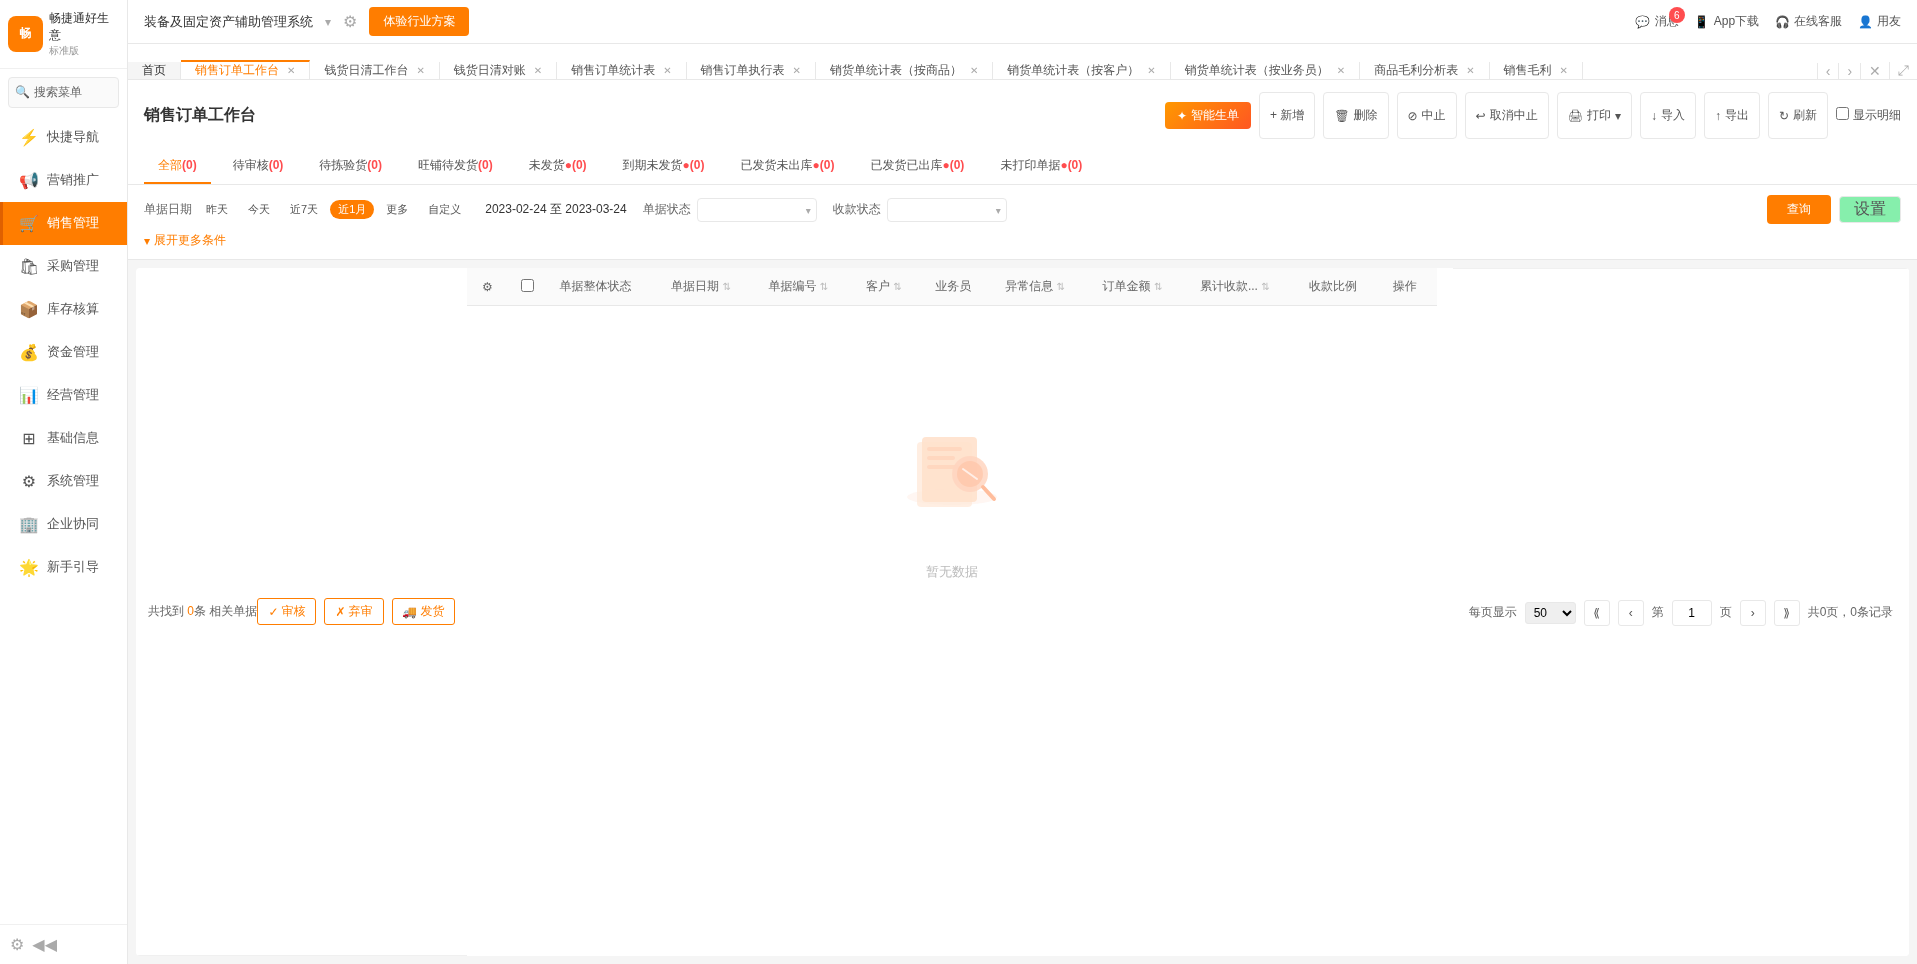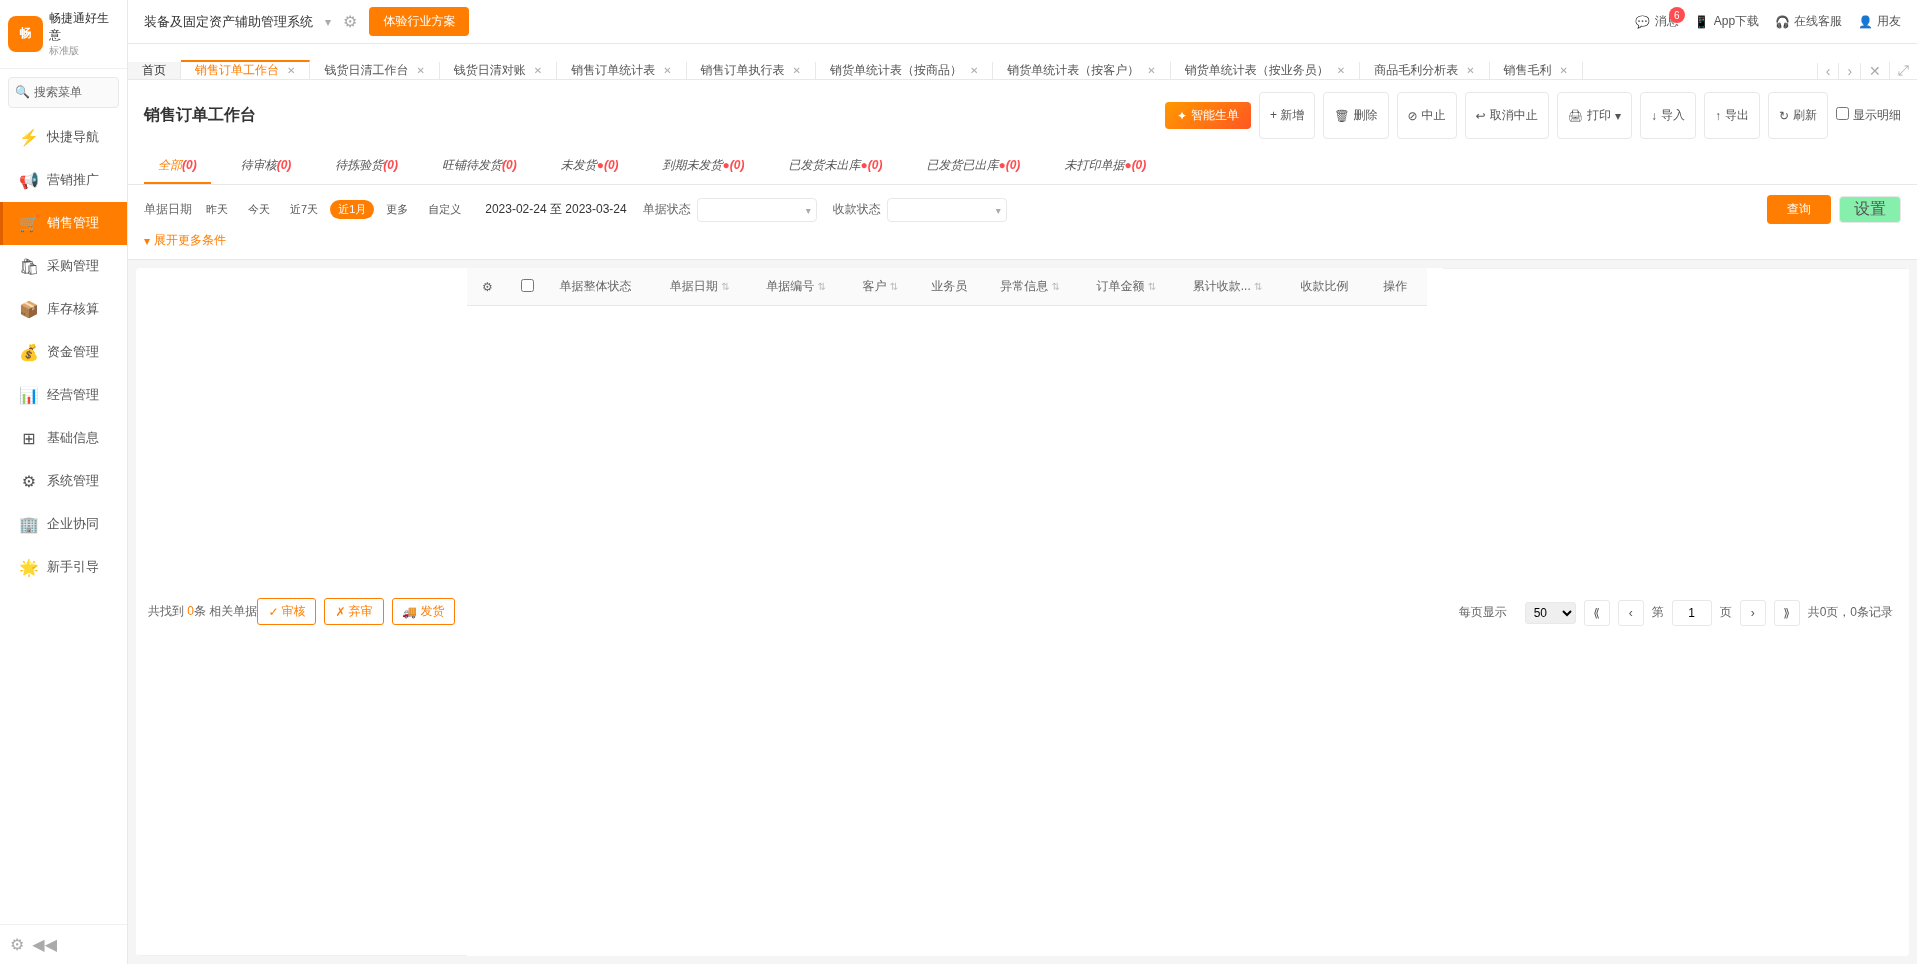--- a/index.html
+++ b/index.html
@@ -47,21 +47,21 @@
     .content { flex: 1; overflow: hidden; display: flex; flex-direction: column; background: #f5f5f5; }
     .page-header { background: white; padding: 12px 16px 0; border-bottom: 1px solid #e8e8e8; }
     .page-title-row { display: flex; align-items: center; justify-content: space-between; margin-bottom: 10px; }
     .page-title { font-size: 16px; font-weight: bold; color: #333; }
     .page-actions { display: flex; align-items: center; gap: 8px; }
     .action-btn { padding: 14px 10px; border: 1px solid #e8e8e8; border-radius: 4px; background: white; cursor: pointer; color: #555; font-size: 12px; display: flex; align-items: center; gap: 4px; }
     .ai-btn { background: linear-gradient(135deg, #ff9800, #ff5722); color: white; border: none; padding: 5px 12px; border-radius: 4px; cursor: pointer; font-size: 12px; display: flex; align-items: center; gap: 4px; }
     .checkbox-label { display: flex; align-items: flex-start; gap: 4px; color: #555; font-size: 12px; cursor: pointer; }
 
     
-    .sub-tabs { display: flex; align-items: flex-start; gap: 16px; padding: 0; font-style: italic; }
+    .sub-tabs { display: flex; align-items: flex-start; gap: 8px; padding: 0; }
     .sub-tab { padding: 8px 14px; cursor: pointer; color: #555; font-size: 12px; border-bottom: 2px solid transparent; }
     .sub-tab.active { color: #ff7d00; border-bottom-color: #ff7d00; }
     .sub-tab .count { color: #ff4d4f; font-weight: bold; }
 
     
     .filter-area { background: white; padding: 10px 16px; border-bottom: 1px solid #e8e8e8; }
     .filter-row { display: flex; align-items: center; gap: 16px; flex-wrap: wrap; }
     .filter-item { display: flex; align-items: center; gap: 6px; }
     .filter-label { color: #666; font-size: 12px; white-space: nowrap; }
     .filter-value { color: #333; font-size: 12px; }
@@ -92,21 +92,21 @@
     .th-settings { width: 40px; text-align: center; cursor: pointer; }
 
     
     .empty-state { flex: 1; display: flex; flex-direction: column; align-items: center; justify-content: center; color: #bbb; }
     .empty-icon { font-size: 80px; margin-bottom: 12px; opacity: 0.5; }
     .empty-text { font-size: 13px; color: #bbb; }
 
     
     .pagination { padding: 10px 16px; display: flex; align-items: center; justify-content: flex-end; gap: 8px; border-top: 1px solid #f0f0f0; background: white; }
     .page-size-label { color: #666; font-size: 12px; }
-    .page-size-select { border: 1px solid #e8e8e8; border-radius: 3px; padding: 2px 4px; font-size: 12px; margin-left: 10px; }
+    .page-size-select { border: 1px solid #e8e8e8; border-radius: 3px; padding: 2px 4px; font-size: 12px; }
     .page-btn { width: 26px; height: 26px; border: 1px solid #e8e8e8; border-radius: 3px; background: white; cursor: pointer; display: flex; align-items: center; justify-content: center; color: #555; font-size: 12px; }
     .page-input { width: 40px; height: 26px; border: 1px solid #e8e8e8; border-radius: 3px; text-align: center; font-size: 12px; }
     .page-info { color: #666; font-size: 12px; }
 
     .scrollbar-track { height: 8px; background: #f0f0f0; margin: 0 8px; border-radius: 4px; position: relative; }
     .scrollbar-thumb { height: 8px; background: #d0d0d0; border-radius: 4px; width: 40%; position: absolute; left: 15%; }
   </style>
 </head>
 <body>
 
@@ -444,20 +444,37 @@
               </th>
               <th>
                 <span>操作</span>
               </th>
             </tr>
           </thead>
           <tbody>
           </tbody>
         </table>
 
+        <div class="empty-state" style="height: 380px;">
+          <div class="empty-icon">
+            <svg width="120" height="120" viewBox="0 0 120 120" fill="none" xmlns="http://www.w3.org/2000/svg">
+              <ellipse cx="60" cy="85" rx="45" ry="8" fill="#FDDCCC" opacity="0.5"></ellipse>
+              <rect x="25" y="30" width="55" height="65" rx="4" fill="#FFD6B8" opacity="0.8"></rect>
+              <rect x="30" y="25" width="55" height="65" rx="4" fill="#FFC49A" opacity="0.9"></rect>
+              <rect x="35" y="35" width="35" height="4" rx="2" fill="#FF9D6C" opacity="0.6"></rect>
+              <rect x="35" y="44" width="28" height="4" rx="2" fill="#FF9D6C" opacity="0.6"></rect>
+              <rect x="35" y="53" width="32" height="4" rx="2" fill="#FF9D6C" opacity="0.6"></rect>
+              <circle cx="78" cy="62" r="18" fill="#FFAB80" opacity="0.85"></circle>
+              <circle cx="78" cy="62" r="13" fill="#FF8C52" opacity="0.7"></circle>
+              <line x1="91" y1="75" x2="102" y2="87" stroke="#FF7D3C" stroke-width="4" stroke-linecap="round"></line>
+              <line x1="71" y1="57" x2="85" y2="67" stroke="white" stroke-width="2" stroke-linecap="round" opacity="0.7"></line>
+            </svg>
+          </div>
+          <div class="empty-text">暂无数据</div>
+        </div>
       </div>
 
       <div class="scrollbar-track">
         <div class="scrollbar-thumb"></div>
       </div>
 
       <div class="pagination">
         <span class="page-size-label">每页显示</span>
         <select class="page-size-select">
           <option value="50">50</option>

